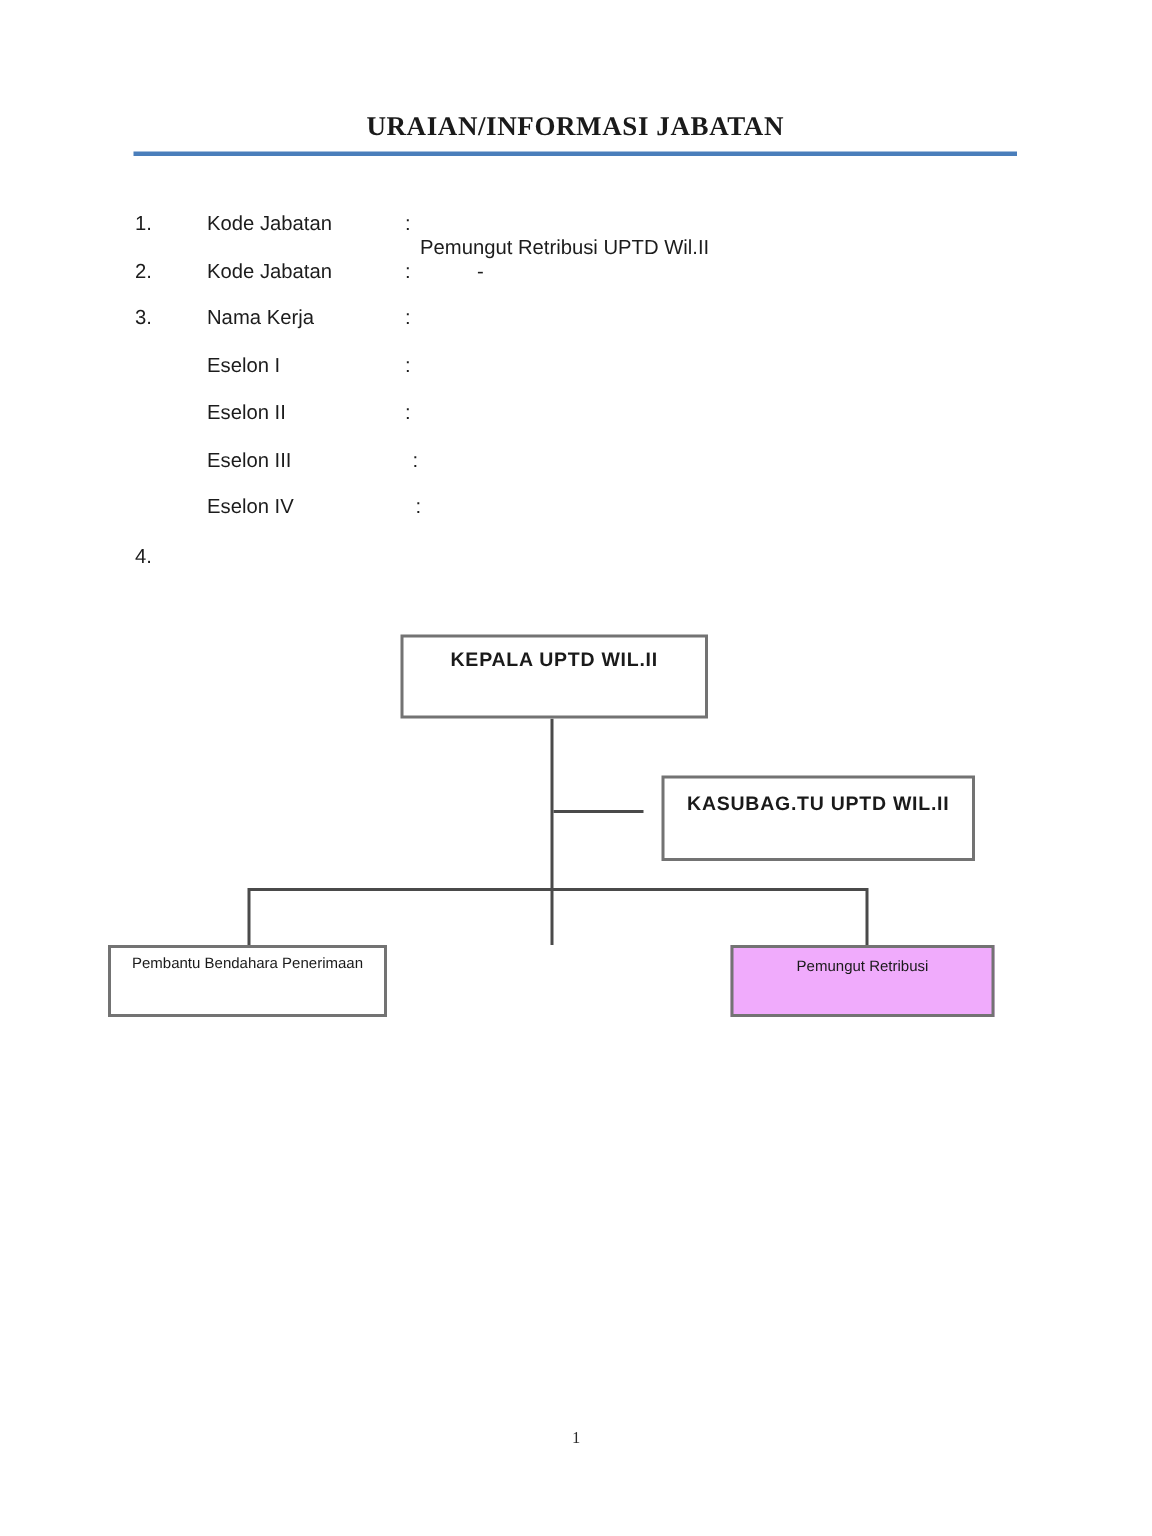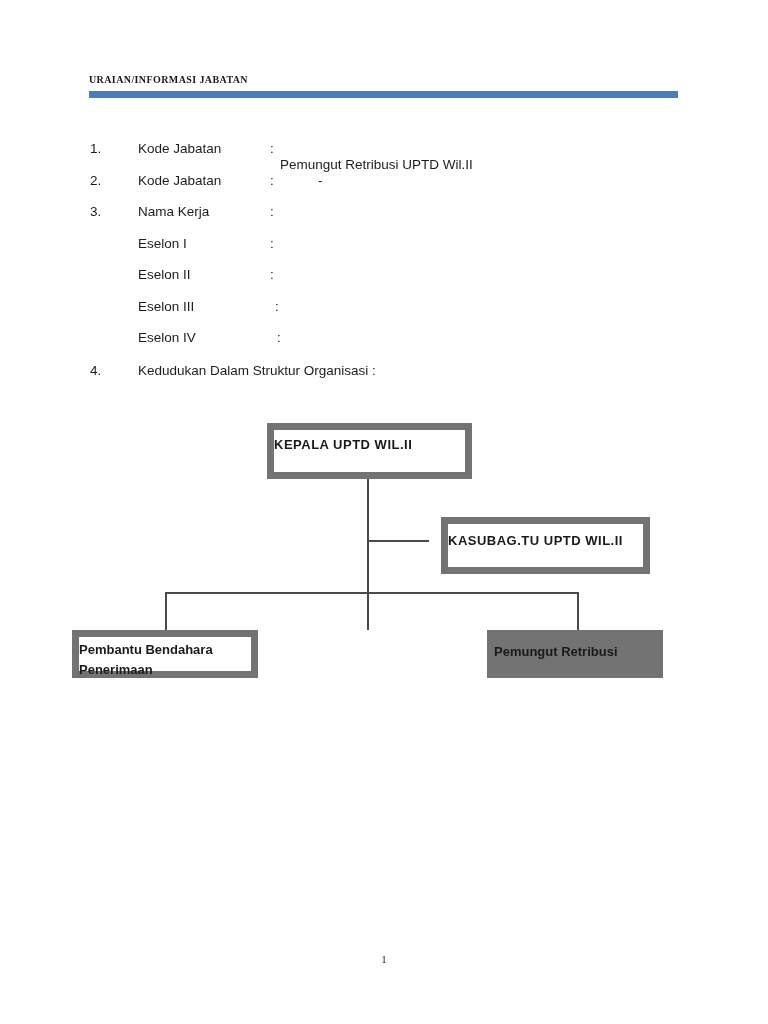--- a/index.html
+++ b/index.html
@@ -13,48 +13,50 @@
     color: #1c1c1c;
     overflow: hidden;
   }
 
   
   .title-block {
     position: absolute;
     left: 89px;
     top: 74px;
     width: 589px;
+    text-align: center;
     font-family: "Liberation Serif", serif;
     font-weight: bold;
-    font-size: 10px;
+    font-size: 18px;
     letter-spacing: 0.4px;
     color: #1a1a1a;
     padding-bottom: 6px;
-    border-bottom: 7px solid #c4b5fd;
+    border-bottom: 3px solid #c4b5fd;
   }
 
   
   .row { position: absolute; left: 0; width: 768px; height: 20px; font-size: 13.5px; }
   .row span { position: absolute; white-space: nowrap; }
   .row .num   { left: 90px; }
   .row .label { left: 138px; }
   .row .sep   { left: 270px; }
   .row .value { left: 280px; margin-top: 16px; }
   .row .value-dash { left: 318px; }
 
   
   .org-node {
     position: absolute;
-    border: 7px solid #737373;
+    border: 2px solid #737373;
     background: #ffffff;
+    text-align: center;
     font-size: 13px;
     color: #1a1a1a;
   }
   .org-node.bold { font-weight: bold; letter-spacing: 0.5px; }
-  .org-node.medium { font-weight: 700; font-size: 13px; }
+  .org-node.medium { font-weight: 400; font-size: 10px; }
   .node-kepala   { left: 267px; top: 423px; width: 205px; height: 56px; padding-top: 7px; }
   .node-kasubag  { left: 429px; top: 517px; width: 209px; height: 57px; padding-top: 9px; margin-left: 12px; }
   .node-pembantu { left: 72px;  top: 630px; width: 186px; height: 48px; padding-top: 3px; line-height: 1.55; }
   .node-pengurus { left: 279px; top: 630px; width: 179px; height: 45px; padding-top: 6px; }
   .node-pemungut { left: 487px; top: 630px; width: 176px; height: 48px; padding-top: 7px; background: #ffff00; }
 
   .connector { position: absolute; background: #4a4a4a; }
   .conn-trunk       { left: 367px; top: 479px; width: 2px; height: 151px; }
   .conn-kasubag     { left: 369px; top: 540px; width: 60px; height: 2px; }
   .conn-distribute  { left: 165px; top: 592px; width: 414px; height: 2px; }
@@ -109,37 +111,36 @@
   <div class="row" style="top:299px">
     <span class="label">Eselon III</span>
     <span class="sep" style="left:275px">:</span>
   </div>
   <div class="row" style="top:330px">
     <span class="label">Eselon IV</span>
     <span class="sep" style="left:277px">:</span>
   </div>
   <div class="row" style="top:363px">
     <span class="num">4.</span>
-    <span class="label">Kedudukan Dalam Struktur Organisasi :</span>
   </div>
 
   <div class="connector conn-trunk"></div>
   <div class="connector conn-kasubag"></div>
   <div class="connector conn-distribute"></div>
   <div class="connector conn-drop-left"></div>
   <div class="connector conn-drop-right"></div>
 
   <div class="org-node bold node-kepala">
     <span>KEPALA UPTD WIL.II</span>
   </div>
   <div class="org-node bold node-kasubag">
     <span>KASUBAG.TU UPTD WIL.II</span>
   </div>
   <div class="org-node medium node-pembantu">
     <span>Pembantu Bendahara Penerimaan</span>
   </div>
-  <div class="org-node medium node-pemungut" style="background: #737373;">
+  <div class="org-node medium node-pemungut" style="background: #f0abfc;">
     <span>Pemungut Retribusi</span>
   </div>
 
   <div class="page-number">1</div>
 
 </div>
 
 </body></html>

